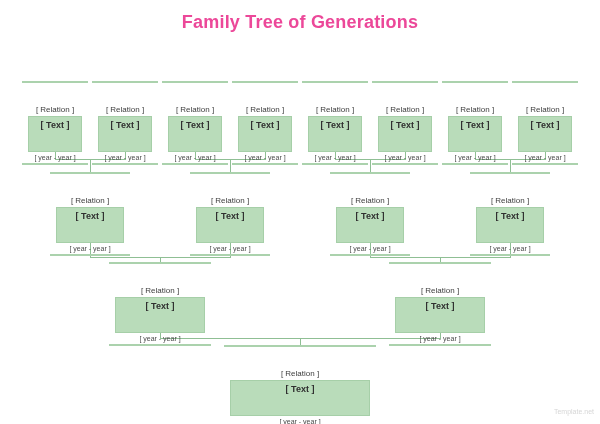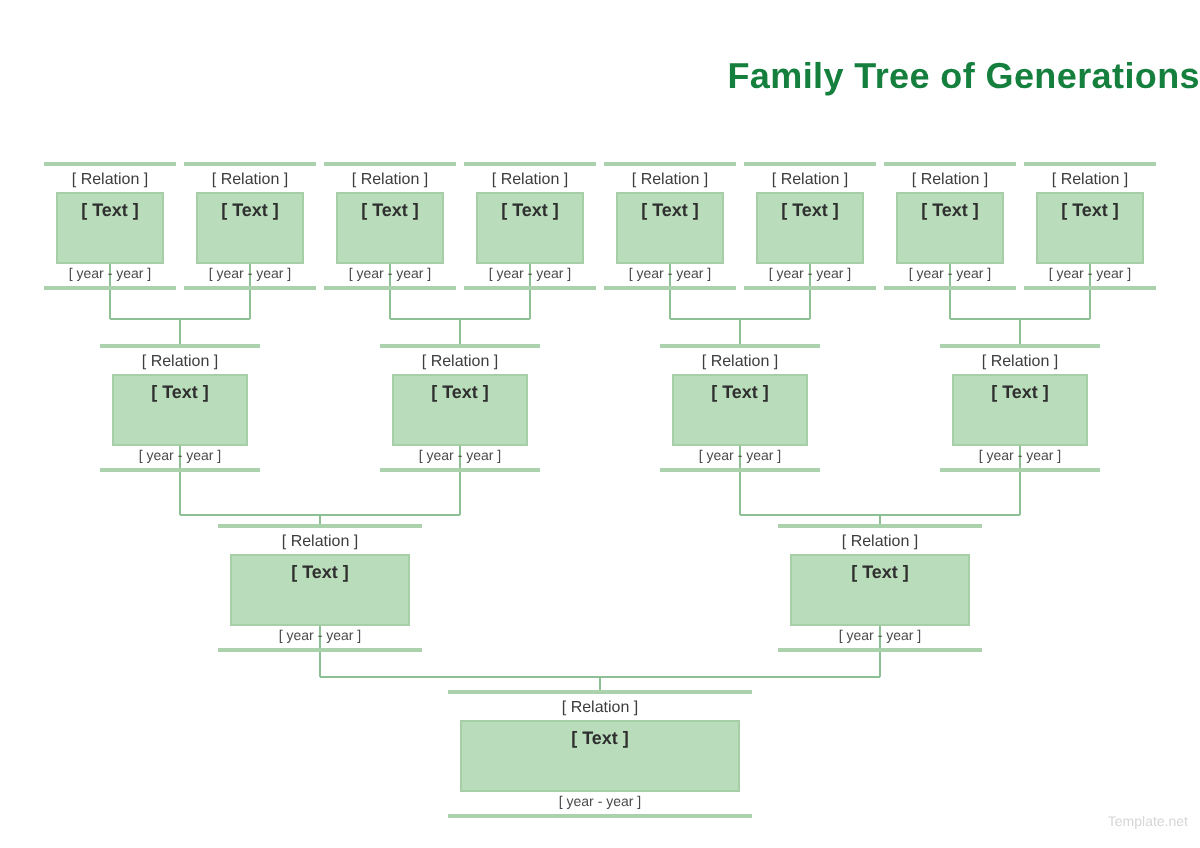--- a/index.html
+++ b/index.html
@@ -1,27 +1,27 @@
 <!DOCTYPE html>
 <html><head>
 <meta charset="utf-8">
 <style>
   * { box-sizing: border-box; }
   html, body { margin: 0; padding: 0; background: #ffffff; }
   body { font-family: "Liberation Sans", sans-serif; }
   .canvas { position: relative; width: 600px; height: 424px; background: #ffffff; overflow: hidden; }
   .title {
-    position: absolute; top: 28px; left: 0; width: 100%;
-    margin: 0; text-align: right;
-    font-size: 18px; font-weight: 600; color: #15803d; letter-spacing: .2px;
+    position: absolute; top: 12px; left: 0; width: 100%;
+    margin: 0; text-align: center;
+    font-size: 18px; font-weight: 600; color: #ec4899; letter-spacing: .2px;
   }
   .connectors { position: absolute; left: 0; top: 0; }
   .node { position: absolute; }
   .hline { height: 2px; background: #abd2ad; }
-  .rel  { height: 13px; line-height: 14px; font-size: 8px; color: #3d3d3d; text-align: center; white-space: nowrap; }
+  .rel  { height: 13px; line-height: 14px; font-size: 8px; color: #3d3d3d; text-align: center; white-space: nowrap; margin-top: 20px; }
   .box  {
     height: 36px; line-height: 16px; width: calc(100% - 12px); margin: 0 auto;
     background: #b9dcba; border: 1px solid #a6cfa8;
     text-align: center; font-size: 9px; font-weight: 700; color: #2f2f2f; white-space: nowrap;
   }
   .yrs  { height: 11px; line-height: 12px; font-size: 7px; color: #4a4a4a; text-align: center; white-space: nowrap; }
   .watermark { position: absolute; right: 6px; bottom: 9px; font-size: 7px; color: #c9c9c9; opacity: .75; }
 </style>
 </head>
 <body>

